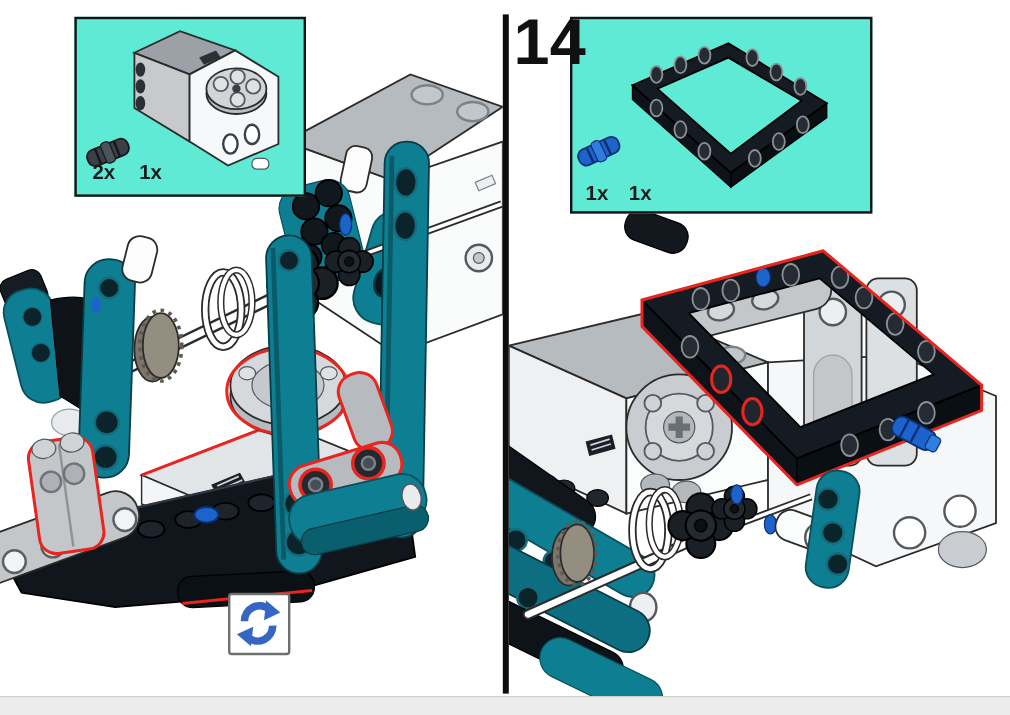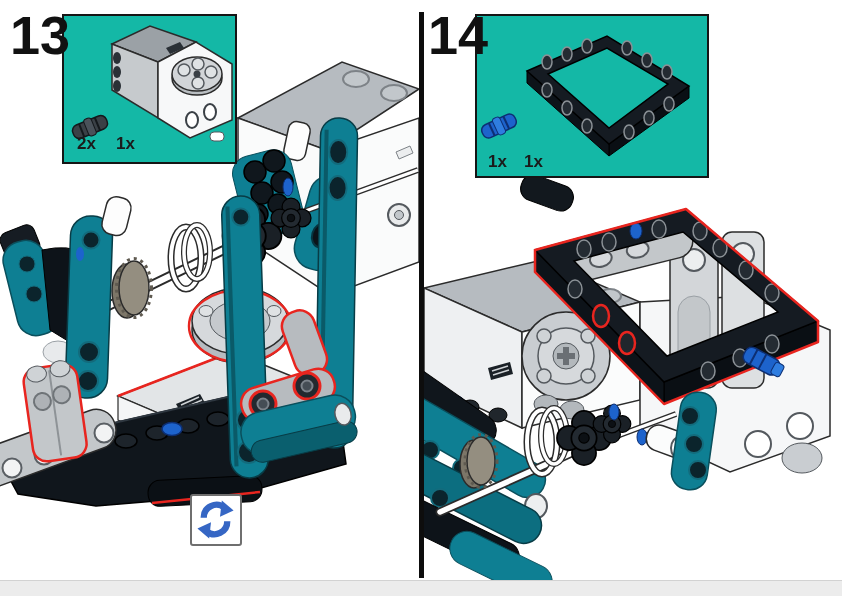--- a/index.html
+++ b/index.html
@@ -5,21 +5,21 @@
   html,body{margin:0;padding:0;background:#fff;}
   .page{position:relative;width:842px;height:596px;background:#ffffff;overflow:hidden;
         font-family:"Liberation Sans",sans-serif;}
   .panel{position:absolute;top:0;height:580px;overflow:hidden;}
   .panel-left{left:0;width:419px;}
   .panel-right{left:424px;width:413px;}
   .divider{position:absolute;left:419px;top:12px;width:5px;height:566px;background:#0d0d0d;z-index:40;}
   .step-number{position:absolute;font-size:54px;line-height:1;font-weight:700;color:#111;z-index:20;}
   .panel-left .step-number{left:10px;top:8px;}
   .panel-right .step-number{left:4px;top:8px;}
-  .parts-box{position:absolute;background:#14b8a6;border:2.5px solid #151515;z-index:15;}
+  .parts-box{position:absolute;background:#5eead4;border:2.5px solid #151515;z-index:15;padding-left:18px;}
   .box-13{left:62px;top:14px;width:171px;height:146px;}
   .box-14{left:51px;top:14px;width:230px;height:160px;}
   .qty{position:absolute;font-size:17px;font-weight:700;color:#1b1b1b;line-height:1;}
   .art{position:absolute;left:0;top:0;z-index:5;}
   .boxart{position:absolute;left:0;top:0;}
   .rotate-box{position:absolute;left:190px;top:494px;width:52px;height:52px;background:#fff;
               border:2.5px solid #6f6f6f;border-radius:3px;z-index:18;box-sizing:border-box;}
   .watermark{position:absolute;left:6px;top:234px;z-index:60;font-size:131px;line-height:1;
              font-weight:400;letter-spacing:4px;white-space:nowrap;color:rgba(255,255,255,0.52);
              -webkit-text-stroke:2px rgba(140,140,140,0.9);pointer-events:none;}
@@ -179,21 +179,20 @@
         <circle cx="307" cy="386" r="5.5" fill="#454d55" stroke="#7b828a" stroke-width="2"></circle>
       </g>
 
       <g transform="rotate(-13 296 424)">
         <rect x="240" y="404" width="116" height="42" rx="20" fill="#0e7f93" stroke="#0a4f5c" stroke-width="1.5"></rect>
         <rect x="246" y="432" width="108" height="22" rx="11" fill="#0a5f6e" stroke="#083c46"></rect>
         <ellipse cx="344" cy="425" rx="8" ry="11" fill="#e9ebec" stroke="#54595e" stroke-width="1.5"></ellipse>
       </g>
     </svg>
 
-    <div class="step-number">13</div>
 
     <div class="parts-box box-13">
       <svg class="boxart" width="171" height="146" viewBox="0 0 171 146">
 
         <g>
           <path d="M48,28 L86,10 L132,26 L94,46 Z" fill="#9ba1a6" stroke="#2b2b2b" stroke-width="1.5"></path>
           <path d="M48,28 L48,74 L94,102 L94,46 Z" fill="#c6cacd" stroke="#2b2b2b" stroke-width="1.5"></path>
           <path d="M94,46 L132,26 L168,48 L168,104 L126,122 L94,102 Z" fill="#f7f8f9" stroke="#2b2b2b" stroke-width="1.5"></path>
           <path d="M102,32 L116,26 L120,32 L106,38 Z" fill="#2a3036"></path>
           <ellipse cx="53" cy="42" rx="4" ry="6" fill="#2a3036"></ellipse>

